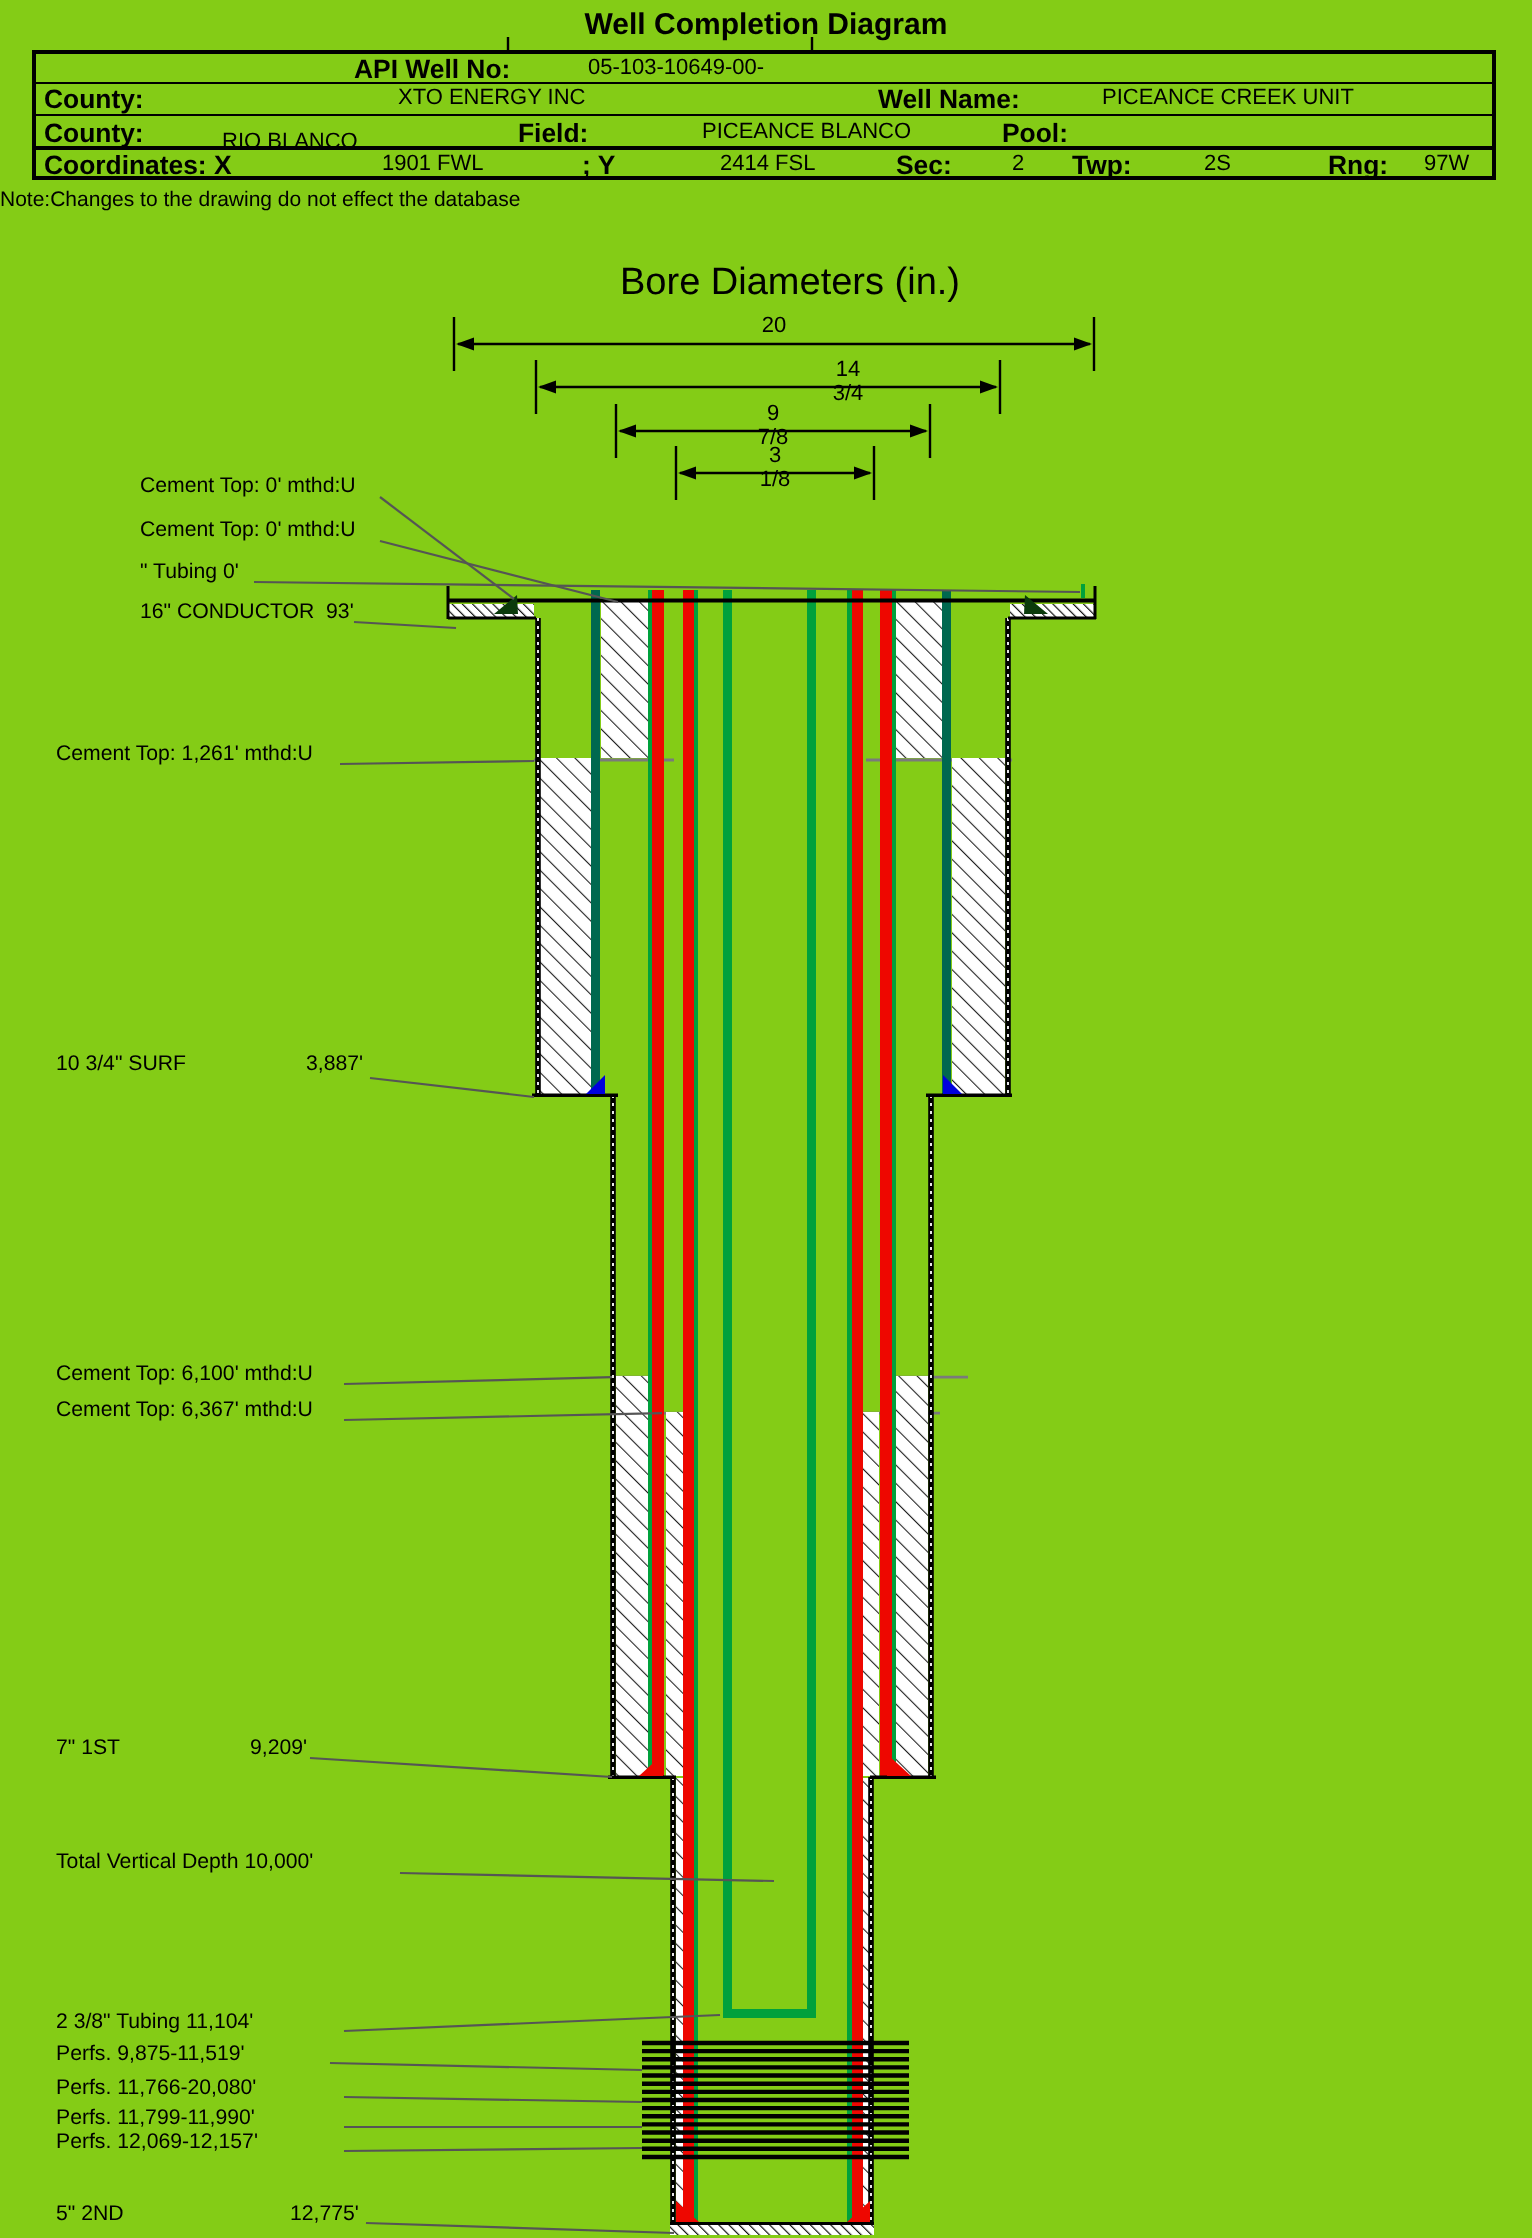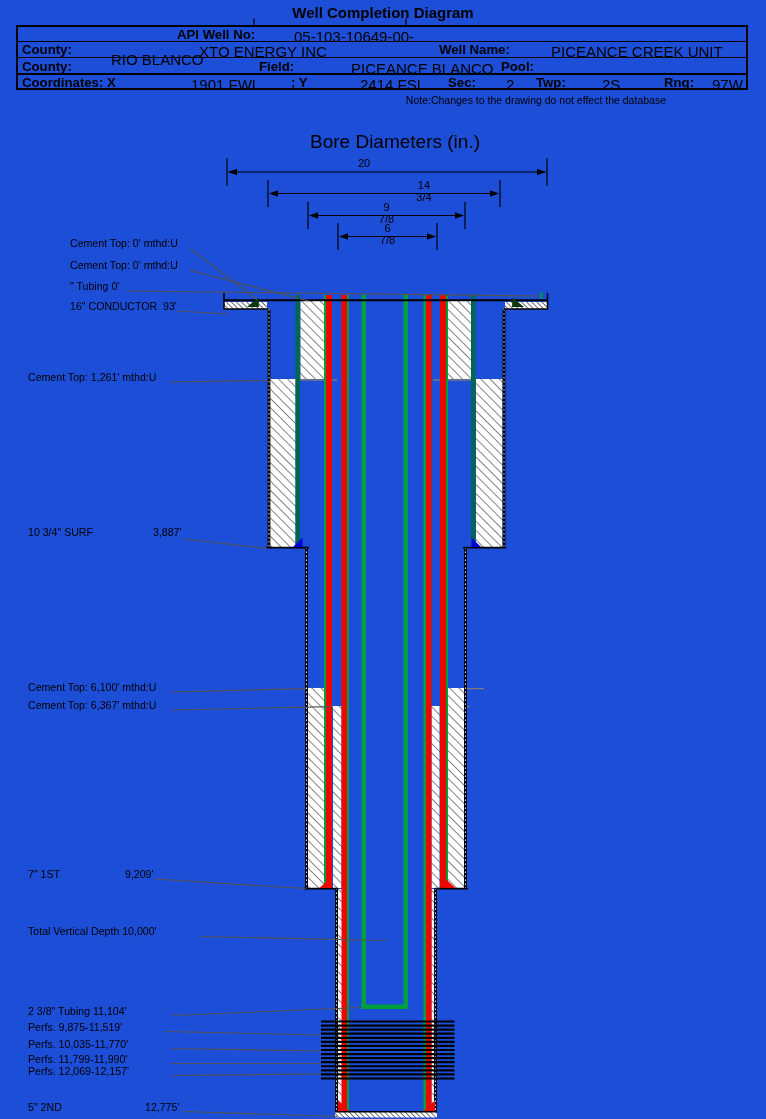--- a/index.html
+++ b/index.html
@@ -1,24 +1,24 @@
 <!DOCTYPE html>
 <html><head>
 <meta charset="utf-8">
 <style>
   html,body{margin:0;padding:0;background:#fff;}
-  .page{position:relative;width:766px;height:1119px;background:#1d4ed8;overflow:hidden;
+  .page{position:relative;width:766px;height:1119px;background:#84cc16;overflow:hidden;
         font-family:"Liberation Sans",sans-serif;color:#000;}
   .abs{position:absolute;}
   .title{left:0;top:4px;width:766px;text-align:center;font-size:15px;font-weight:bold;}
-  .note{left:0;top:94px;width:666px;text-align:right;font-size:10.5px;}
+  .note{left:0;top:94px;width:666px;text-align:left;font-size:10.5px;}
   .bore-title{left:295px;top:131px;width:200px;text-align:center;font-size:19px;}
   .tbl{left:16px;top:25px;width:728px;height:61px;border:2px solid #000;}
   .tline{position:absolute;left:0;width:728px;height:1.5px;background:#000;}
-  .tcell{position:absolute;font-size:15px;white-space:pre;}
+  .tcell{position:absolute;font-size:11px;white-space:pre;}
   .tb{font-weight:bold;font-size:13.2px;text-align:center;}
   .lbl{position:absolute;font-size:10.6px;white-space:pre;}
   .dimlbl{position:absolute;font-size:11px;text-align:center;transform:translateX(-50%);}
   svg{position:absolute;left:0;top:0;}
 </style>
 </head>
 <body>
 
 <div class="page">
 
@@ -29,21 +29,21 @@
     <div class="tline" style="top:29.5px"></div>
     <div class="tline" style="top:46px"></div>
   </div>
   <span class="tcell tb abs" style="left:177px;top:27px">API Well No:</span>
   <span class="tcell abs" style="left:294px;top:27.5px">05-103-10649-00-</span>
   <span class="tcell tb abs" style="left:22px;top:42px">County:</span>
   <span class="tcell abs" style="left:199px;top:43px">XTO ENERGY INC</span>
   <span class="tcell tb abs" style="left:439px;top:42px">Well Name:</span>
   <span class="tcell abs" style="left:551px;top:43px">PICEANCE CREEK UNIT</span>
   <span class="tcell tb abs" style="left:22px;top:58.5px">County:</span>
-  <span class="tcell abs" style="left:111px;top:51px">RIO BLANCO</span>
+  <span class="tcell abs" style="left:111px;top:65px">RIO BLANCO</span>
   <span class="tcell tb abs" style="left:259px;top:58.5px">Field:</span>
   <span class="tcell abs" style="left:351px;top:59.5px">PICEANCE BLANCO</span>
   <span class="tcell tb abs" style="left:501px;top:58.5px">Pool:</span>
   <span class="tcell abs" style="left:556px;top:59.5px"></span>
   <span class="tcell tb abs" style="left:22px;top:74.5px">Coordinates: X</span>
   <span class="tcell abs" style="left:191px;top:75.5px">1901 FWL</span>
   <span class="tcell tb abs" style="left:291px;top:74.5px">; Y</span>
   <span class="tcell abs" style="left:360px;top:75.5px">2414 FSL</span>
   <span class="tcell tb abs" style="left:448px;top:74.5px">Sec:</span>
   <span class="tcell abs" style="left:506px;top:75.5px">2</span>
@@ -178,37 +178,37 @@
       <line x1="200" y1="936.5" x2="387" y2="940.5" stroke="#555555" stroke-width="1.1"></line>
       <line x1="172" y1="1015.5" x2="360" y2="1007.5" stroke="#555555" stroke-width="1.1"></line>
       <line x1="165" y1="1031.5" x2="321" y2="1035" stroke="#555555" stroke-width="1.1"></line>
       <line x1="172" y1="1048.5" x2="321" y2="1051" stroke="#555555" stroke-width="1.1"></line>
       <line x1="172" y1="1063.5" x2="321" y2="1063.5" stroke="#555555" stroke-width="1.1"></line>
       <line x1="172" y1="1075.5" x2="321" y2="1074" stroke="#555555" stroke-width="1.1"></line>
       <line x1="183" y1="1111.5" x2="337" y2="1116.5" stroke="#555555" stroke-width="1.1"></line>
     </svg>
 
   <div id="labels" class="abs" style="left:0;top:0">
-      <div class="dimlbl" style="left: 364px; top: 157px; text-align: center;">20</div>
+      <div class="dimlbl" style="left: 387px; top: 157px; text-align: center;">20</div>
       <div class="dimlbl" style="left: 384px; top: 178.5px; margin-left: 40px;">14 3/4</div>
       <div class="dimlbl" style="left: 386.5px; top: 200.5px;">9 7/8</div>
-      <div class="dimlbl" style="left: 387.5px; top: 221.5px;">6 7/8</div>
+      <div class="dimlbl" style="left: 387.5px; top: 221.5px;">3 1/8</div>
       <div class="lbl" style="left: 70px; top: 236.5px;">Cement Top: 0' mthd:U</div>
       <div class="lbl" style="left: 70px; top: 258.5px;">Cement Top: 0' mthd:U</div>
       <div class="lbl" style="left: 70px; top: 279.5px;">" Tubing 0'</div>
       <div class="lbl" style="left: 70px; top: 299.5px;">16" CONDUCTOR  93'</div>
       <div class="lbl" style="left: 28px; top: 370.5px;">Cement Top: 1,261' mthd:U</div>
       <div class="lbl" style="left: 28px; top: 525.5px;">10 3/4" SURF</div>
       <div class="lbl" style="left: 153px; top: 525.5px;">3,887'</div>
       <div class="lbl" style="left: 28px; top: 680.5px;">Cement Top: 6,100' mthd:U</div>
       <div class="lbl" style="left: 28px; top: 698.5px;">Cement Top: 6,367' mthd:U</div>
       <div class="lbl" style="left: 28px; top: 867.5px;">7" 1ST</div>
       <div class="lbl" style="left: 125px; top: 867.5px; text-align: center;">9,209'</div>
       <div class="lbl" style="left: 28px; top: 924.5px;">Total Vertical Depth 10,000'</div>
       <div class="lbl" style="left: 28px; top: 1004.5px;">2 3/8" Tubing 11,104'</div>
       <div class="lbl" style="left: 28px; top: 1020.5px;">Perfs. 9,875-11,519'</div>
-      <div class="lbl" style="left: 28px; top: 1037.5px;">Perfs. 10,035-11,770'</div>
+      <div class="lbl" style="left: 28px; top: 1037.5px;">Perfs. 11,766-20,080'</div>
       <div class="lbl" style="left: 28px; top: 1052.5px;">Perfs. 11,799-11,990'</div>
       <div class="lbl" style="left: 28px; top: 1064.5px;">Perfs. 12,069-12,157'</div>
       <div class="lbl" style="left: 28px; top: 1100.5px;">5" 2ND</div>
       <div class="lbl" style="left: 145px; top: 1100.5px;">12,775'</div>
     </div>
 </div>
 
 </body></html>

